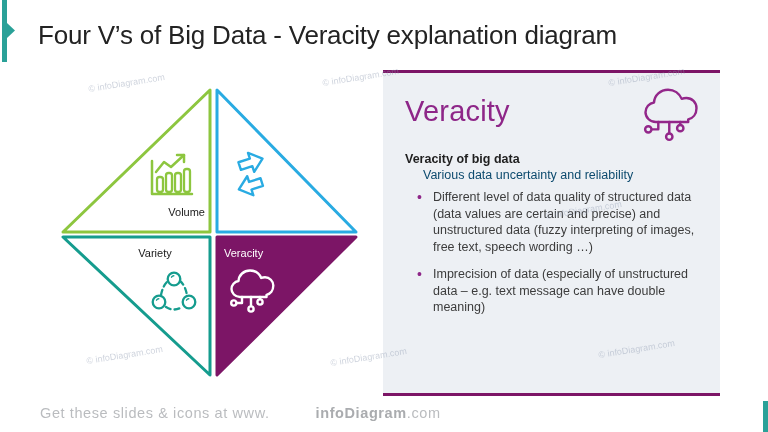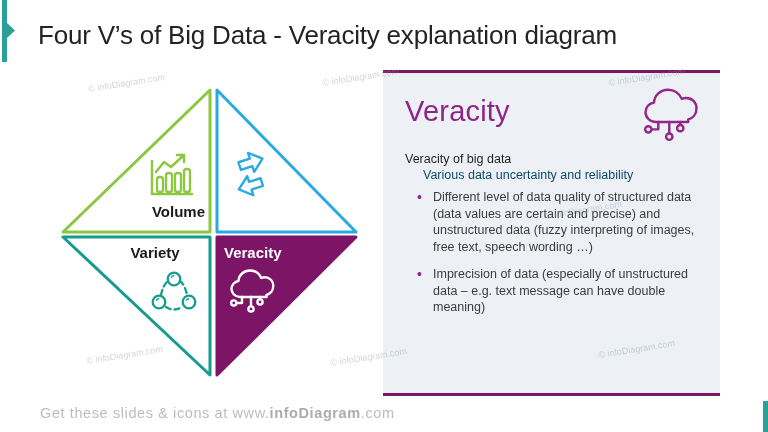--- a/index.html
+++ b/index.html
@@ -11,56 +11,56 @@
   .slide-title{
     position:absolute;left:38px;top:20px;margin:0;
     font-size:26px;font-weight:400;color:#232323;letter-spacing:-0.2px;
   }
   
   .accent-left{position:absolute;left:2px;top:0;}
   
   .diagram{position:absolute;left:55px;top:85px;width:310px;height:295px;}
   .diagram svg{position:absolute;left:0;top:0;}
   .tri-label{
-    position:absolute;width:100px;font-size:15px;font-weight:700;color:#1a1a1a;line-height:18px;
+    position:absolute;width:100px;font-size:11px;font-weight:400;color:#1a1a1a;line-height:18px;
   }
   .lbl-volume{left:50px;top:118px;text-align:right;}
   .lbl-velocity{left:169px;top:118px;text-align:left;}
   .lbl-variety{left:50px;top:159px;text-align:center;}
   .lbl-veracity{left:169px;top:159px;text-align:left;color:#ffffff;}
   
   .panel{
     position:absolute;left:383px;top:70px;width:337px;height:326px;
     background:#edf0f4;border-top:3px solid #7c1566;border-bottom:3px solid #7c1566;
     box-sizing:border-box;padding:16px 14px 10px 22px;
   }
   .panel-title{
     margin:6px 0 0 0;font-size:29px;font-weight:300;color:#8e2688;letter-spacing:0.2px;
   }
   .panel-cloud{position:absolute;right:12px;top:10px;}
-  .panel-heading{margin:24px 0 0 0;font-size:12.5px;font-weight:400;color:#1f1f1f;}
+  .panel-heading{margin:24px 0 0 0;font-size:12.5px;font-weight:700;color:#1f1f1f;}
   .panel-sub{margin:2px 0 7px 18px;font-size:12.5px;color:#0c4a6e;}
   .panel ul{margin:0;padding:0 0 0 8px;list-style:none;max-width:286px;}
   .panel li{
     position:relative;padding-left:20px;margin-bottom:11px;
     font-size:12.5px;line-height:1.32;color:#3c3c3c;
   }
   .panel li::before{
     content:"\2022";position:absolute;left:4px;top:-1px;color:#8e2688;font-size:14px;
   }
   
   .wm{
     position:absolute;font-size:9px;color:#8e9ab0;opacity:0.42;
     transform:rotate(-9deg);white-space:nowrap;pointer-events:none;
   }
   
   .footer{
     position:absolute;left:40px;top:405px;font-size:14.5px;color:#babcbf;letter-spacing:0.6px;
   }
-  .footer b{font-weight:700;color:#aaacaf;}
+  .footer b{font-weight:700;color:#aaacaf;margin-left:46px;}
   .corner-accent{position:absolute;right:0;bottom:0;width:5px;height:31px;background:#2aa198;}
 </style>
 </head>
 <body>
 
 <div class="slide">
 
   <svg class="accent-left" width="16" height="64" viewBox="0 0 16 64">
     <rect x="0" y="0" width="5" height="62" fill="#2aa198"></rect>
     <polygon points="5,23 13,30.5 5,38" fill="#2aa198"></polygon>

